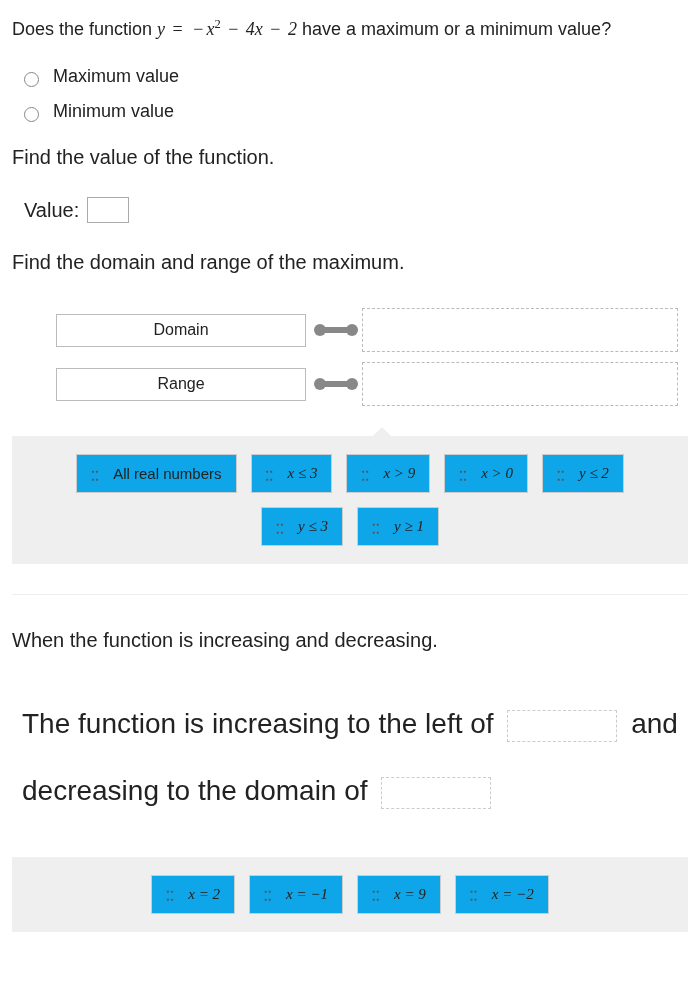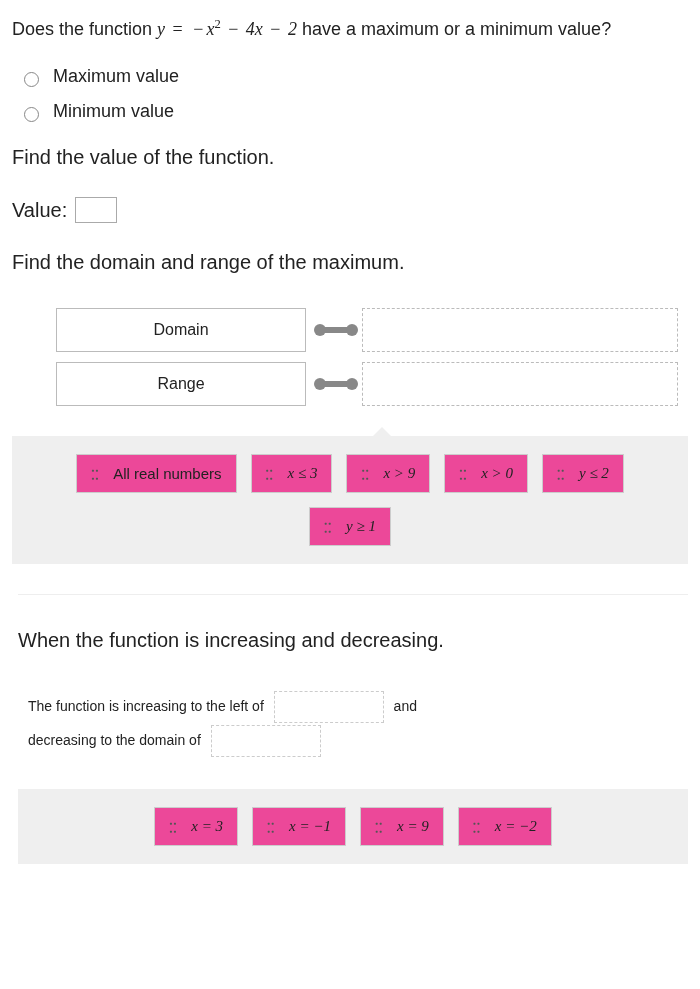--- a/index.html
+++ b/index.html
@@ -16,30 +16,30 @@
   .math { font-family: "Times New Roman", serif; font-style: italic; }
   .math .op { font-style: normal; padding: 0 3px; }
   .math sup { font-size: 0.7em; font-style: normal; }
   .radio-group { margin: 0 0 24px 12px; }
   .radio-row { display: flex; align-items: flex-end; margin-bottom: 14px; cursor: pointer; }
   .radio-circle {
     width: 15px; height: 15px; border: 1.5px solid #888; border-radius: 50%;
     margin-right: 14px; flex-shrink: 0;
   }
   .sub-prompt { margin: 24px 0; font-size: 20px; }
-  .value-row { margin: 28px 0; font-size: 20px; display: flex; align-items: center; }
+  .value-row { margin: 28px 12px; font-size: 20px; display: flex; align-items: center; }
   .small-input {
     width: 42px; height: 26px; border: 1px solid #aaa; margin-left: 8px;
     background: #fff;
   }
   .dd-section { margin-top: 16px; }
   .dd-rows { padding: 10px 0; }
   .dd-row { display: flex; align-items: center; margin-bottom: 10px; }
   .dd-label-box {
-    width: 250px; height: 44px; border: 1px solid #bbb; background: #fff;
+    width: 250px; height: 33px; border: 1px solid #bbb; background: #fff;
     display: flex; align-items: center; justify-content: center;
     font-size: 16px; margin-left: 44px; flex-shrink: 0;
   }
   .connector {
     width: 56px; height: 10px; position: relative; flex-shrink: 0;
   }
   .connector::before, .connector::after {
     content: ""; position: absolute; top: 50%; transform: translateY(-50%);
     width: 12px; height: 12px; background: #888; border-radius: 50%;
   }
@@ -56,33 +56,33 @@
     background: #efefef; padding: 18px 20px; margin-top: 10px;
     display: flex; flex-wrap: wrap; gap: 14px; justify-content: center;
     position: relative;
   }
   .chip-bank.arrowed::before {
     content: ""; position: absolute; top: -9px; left: 360px;
     width: 0; height: 0; border-left: 10px solid transparent;
     border-right: 10px solid transparent; border-bottom: 10px solid #efefef;
   }
   .chip {
-    background: #ec4899; border: 1px solid #ccc; padding: 10px 14px;
-    display: flex; font-size: 15px; cursor: grab;
+    background: #0ea5e9; border: 1px solid #ccc; padding: 10px 14px;
+    display: flex; align-items: center; font-size: 15px; cursor: grab;
   }
   .chip .grip {
     display: inline-block; width: 12px; margin-right: 10px; color: #555;
     font-size: 12px; letter-spacing: 1px; line-height: 6px;
   }
   .chip .grip::before { content: "●●\A●●"; white-space: pre; font-size: 5px; }
   .sentence-block {
-    border-top: 1px solid #eee; margin-top: 30px; padding-top: 10px; margin-left: 6px;
+    border-top: 1px solid #eee; margin-top: 30px; padding-top: 10px;
   }
   .sentence {
-    font-size: 14px; line-height: 2.4; padding: 14px 10px 22px 10px;
+    font-size: 28px; line-height: 2.4; padding: 14px 10px 22px 10px;
   }
   .inline-drop {
     display: inline-block; width: 110px; height: 32px;
     border: 1.5px dashed #ccc; vertical-align: middle; margin: 0 6px;
   }
 </style>
 </head>
 <body>
 
 <p class="question-text">
@@ -142,38 +142,42 @@
     <div class="chip">
         <span class="grip"></span>
         <span class="math">x &gt; 0</span>
       </div>
     <div class="chip">
         <span class="grip"></span>
         <span class="math">y ≤ 2</span>
       </div>
     <div class="chip">
         <span class="grip"></span>
+        <span class="math">y ≤ 3</span>
+      </div>
+    <div class="chip">
+        <span class="grip"></span>
         <span class="math">y ≥ 1</span>
       </div>
   </div>
 </div>
 
 <div class="sentence-block">
   <p class="sub-prompt">When the function is increasing and decreasing.</p>
   <div class="sentence">
     <span>The function is increasing to the left of</span>
     <span class="inline-drop"></span>
     <span>and</span><br>
     <span>decreasing to the domain of</span>
     <span class="inline-drop"></span>
   </div>
   <div class="chip-bank">
     <div class="chip">
         <span class="grip"></span>
-        <span class="math">x = 3</span>
+        <span class="math">x = 2</span>
       </div>
     <div class="chip">
         <span class="grip"></span>
         <span class="math">x = −1</span>
       </div>
     <div class="chip">
         <span class="grip"></span>
         <span class="math">x = 9</span>
       </div>
     <div class="chip">

